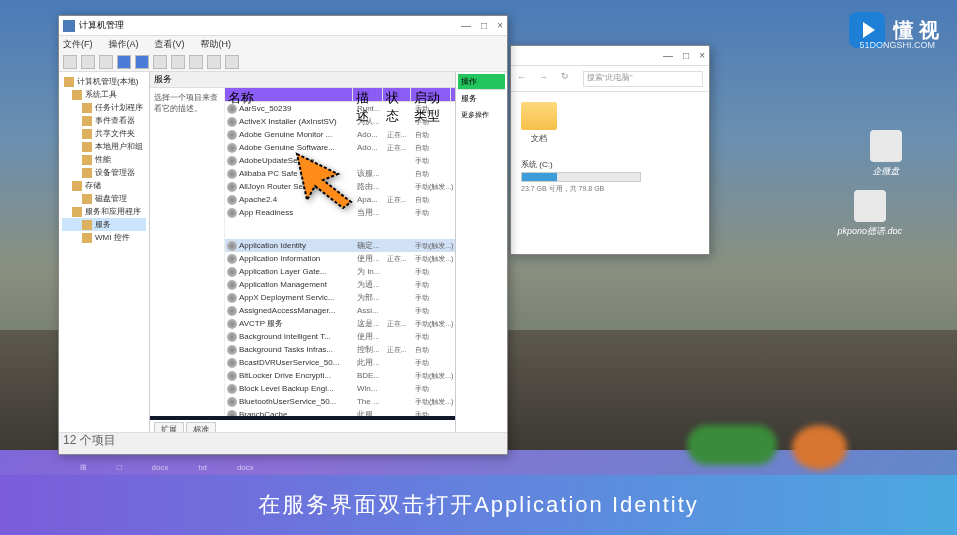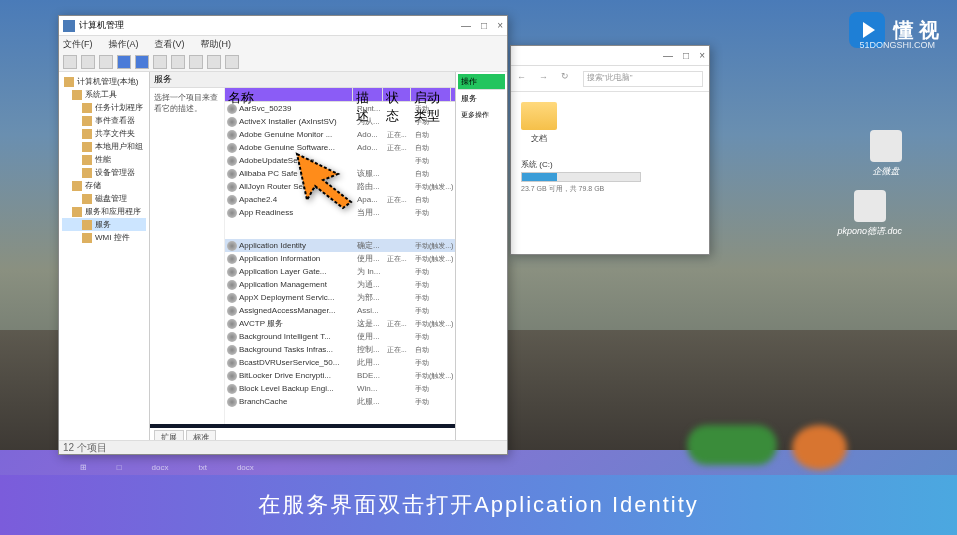--- a/index.html
+++ b/index.html
@@ -46,21 +46,21 @@
 .svc-row.sel { background: #d0e0f5; margin-top: 20px; }
 .svc-gear { width: 10px; height: 10px; background: radial-gradient(#888, #ccc); border-radius: 50%; margin: 0 2px; flex-shrink: 0; }
 .svc-name { width: 118px; overflow: hidden; white-space: nowrap; text-overflow: ellipsis; color: #333; }
 .svc-desc { width: 30px; overflow: hidden; white-space: nowrap; color: #666; }
 .svc-stat { width: 28px; color: #666; font-size: 7px; }
 .svc-start { width: 40px; color: #666; font-size: 7px; }
 .svc-tabs { height: 16px; padding: 2px 4px; font-size: 8px; color: #444; border-top: 4px solid #0f172a; }
 .svc-tab { display: inline-block; padding: 1px 6px; border: 1px solid #ccc; background: #f5f5f5; }
 .actions-pane { width: 60px; border-left: 1px solid #ccc; padding: 2px; font-size: 8px; }
 .actions-hdr { background: #22c55e; padding: 2px 3px; border-bottom: 1px solid #ddd; }
-.statusbar { height: 14px; background: #f0f0f0; padding: 0 4px; font-size: 10px; color: #666; border-top: 1px solid #ddd; line-height: 14px; }
+.statusbar { height: 22px; background: #f0f0f0; padding: 0 4px; font-size: 12px; color: #666; border-top: 1px solid #ddd; line-height: 14px; }
 .exp-toolbar { height: 26px; display: flex; align-items: center; padding: 0 6px; gap: 6px; border-bottom: 1px solid #e0e0e0; }
 .exp-nav-btn { width: 16px; height: 16px; color: #999; }
 .exp-search { flex: 1; height: 16px; border: 1px solid #ddd; font-size: 8px; padding: 0 3px; color: #999; }
 .exp-body { flex: 1; padding: 10px; }
 .exp-folder { display: inline-flex; flex-direction: column; align-items: center; font-size: 8px; color: #333; }
 .exp-folder .fic { width: 36px; height: 28px; background: linear-gradient(#ffd97d, #f5c04a); border-radius: 2px; margin-bottom: 3px; }
 .exp-drive { margin-top: 15px; }
 .exp-drive-label { font-size: 8px; color: #333; margin-bottom: 2px; }
 .exp-drive-bar { width: 120px; height: 10px; background: #e8e8e8; border: 1px solid #ccc; position: relative; }
 .exp-drive-fill { height: 100%; background: #3a9dd8; width: 30%; }
@@ -361,20 +361,27 @@
               </div>
               <div class="svc-row">
                 <div class="svc-gear"></div>
     <span class="svc-name">Block Level Backup Engi...</span>
     <span class="svc-desc">Win...</span>
     <span class="svc-stat"></span>
     <span class="svc-start">手动</span>
               </div>
               <div class="svc-row">
                 <div class="svc-gear"></div>
+    <span class="svc-name">BluetoothUserService_50...</span>
+    <span class="svc-desc">The ...</span>
+    <span class="svc-stat"></span>
+    <span class="svc-start">手动(触发...)</span>
+              </div>
+              <div class="svc-row">
+                <div class="svc-gear"></div>
     <span class="svc-name">BranchCache</span>
     <span class="svc-desc">此服...</span>
     <span class="svc-stat"></span>
     <span class="svc-start">手动</span>
               </div>
             </div>
         </div>
       </div>
       <div class="svc-tabs">
         <span class="svc-tab">扩展</span>

